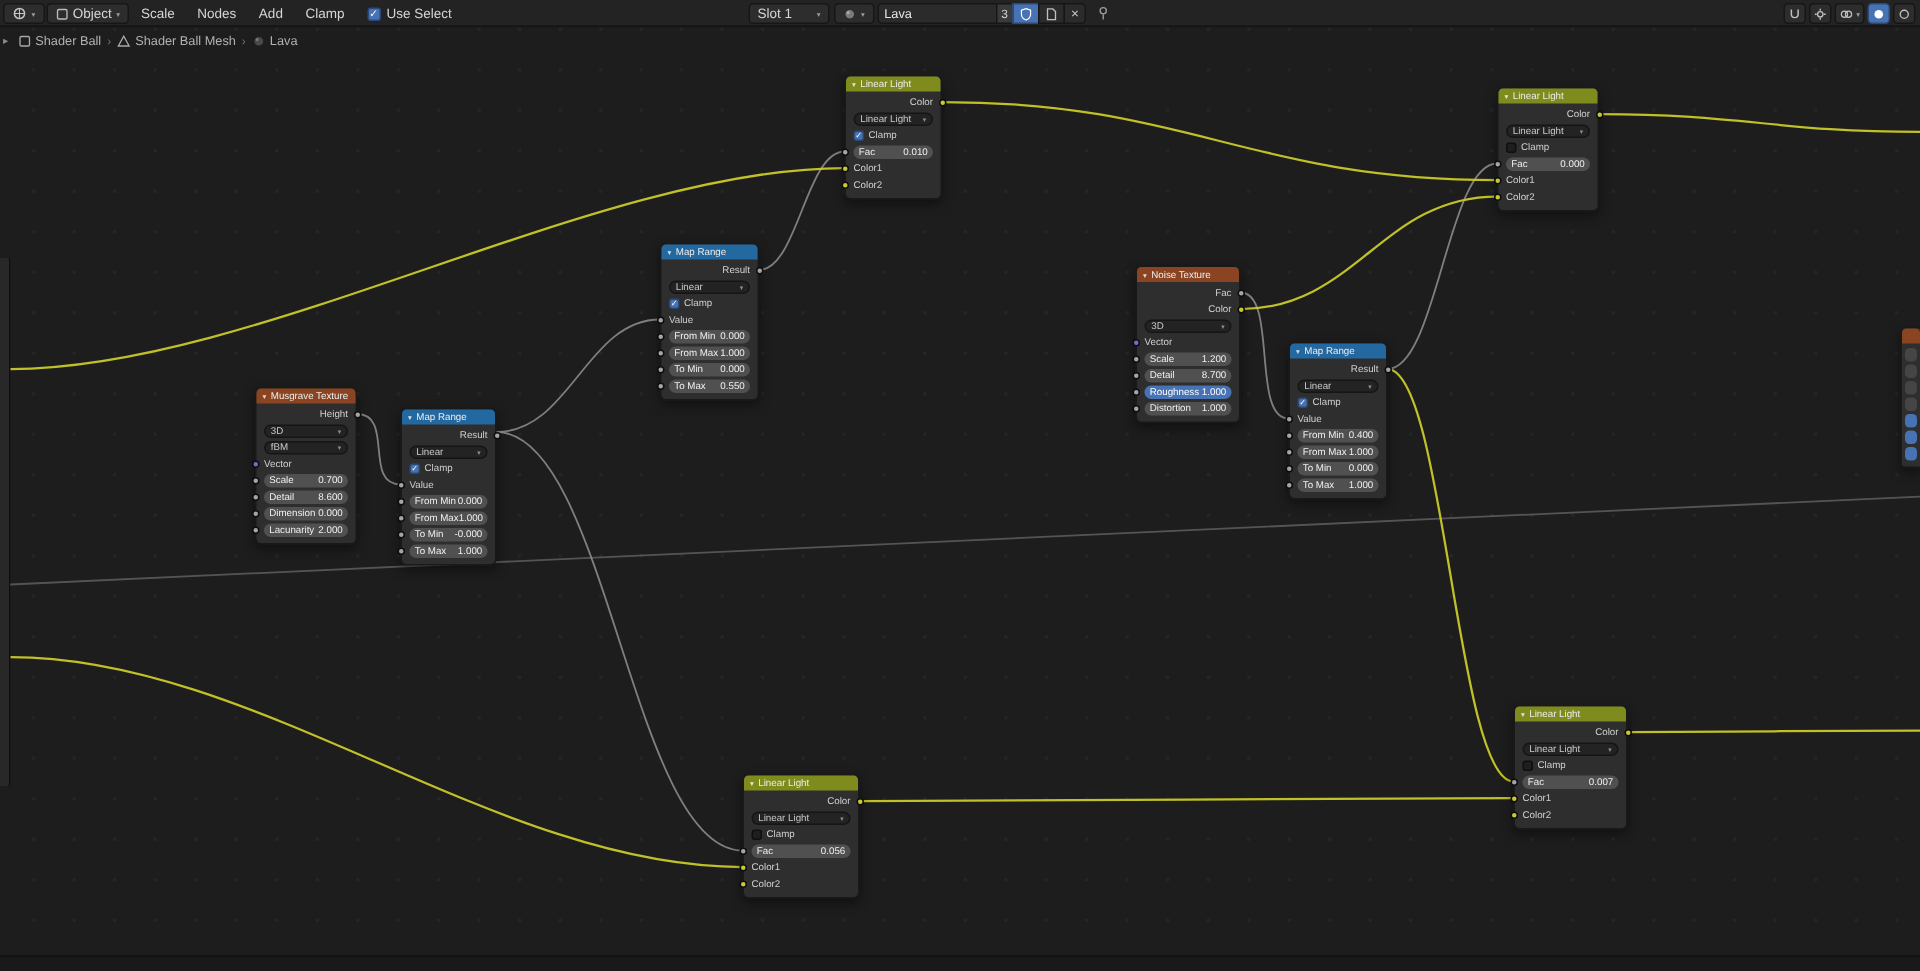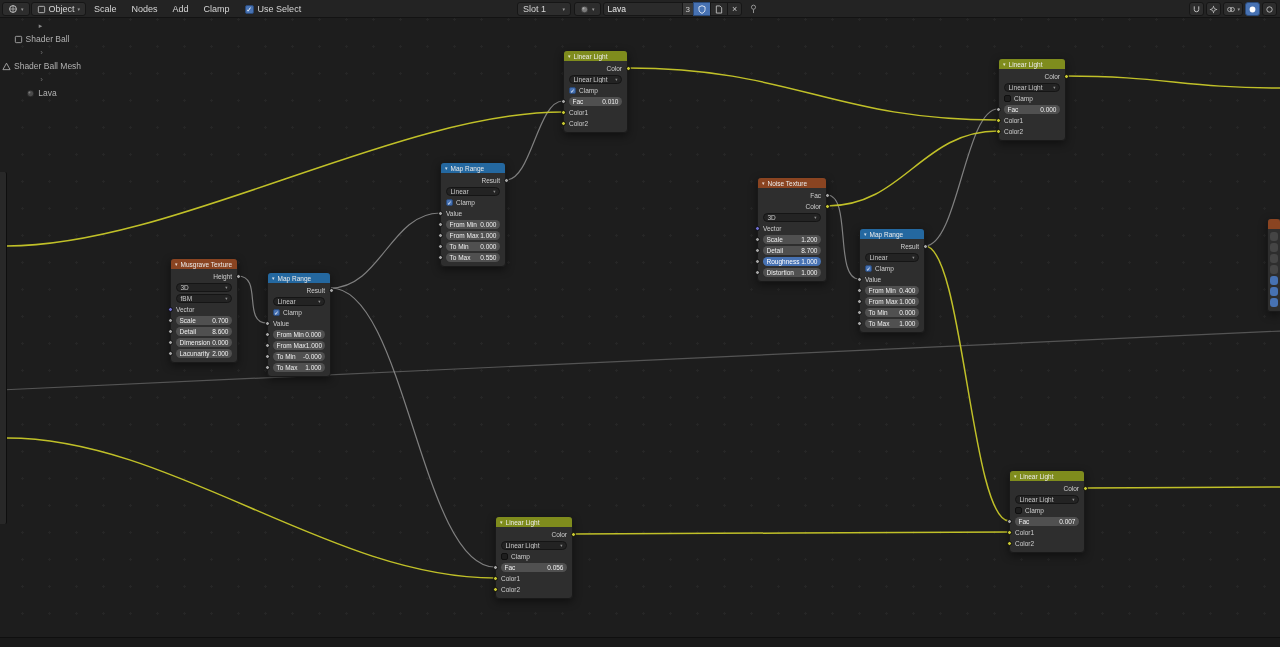--- a/index.html
+++ b/index.html
@@ -9,38 +9,38 @@
   
   #topbar{ position:absolute; top:0; left:0; right:0; height:18px; background:#232323;
            border-bottom:1px solid #131313; z-index:10; font-size:9px; color:#d6d6d6; }
   .tb-left{ position:absolute; left:2px; top:0; height:18px; display:flex; align-items:center; gap:1px; }
   .menu-item{ padding:0 7px; height:18px; display:flex; align-items:center; border-radius:3px; cursor:default; }
   .tb-btn{ background:#2d2d2d; border:1px solid #161616; border-radius:3px; height:14px;
            display:flex; align-items:center; gap:3px; padding:0 5px; }
   .chev9{ font-size:5px; color:#9a9a9a; }
   .tbcb{ width:9px; height:9px; background:#4772b3; border:1px solid #2a4a7a; border-radius:2px;
          color:#fff; font-size:7px; line-height:9px; display:flex; align-items:center; justify-content:center; }
-  .tb-mid{ position:absolute; left:517px; top:2px; height:14px; display:flex; align-items:center; gap:3px; }
+  .tb-mid{ position:absolute; left:499px; top:2px; height:14px; display:flex; align-items:center; gap:3px; }
   .namegrp{ display:flex; height:14px; }
   .seg{ background:#2b2b2b; border:1px solid #161616; height:14px; display:flex; align-items:center;
         padding:0 4px; margin-left:-1px; color:#cfcfcf; }
   .seg.name{ width:80px; color:#e8e8e8; border-radius:3px 0 0 3px; font-size:8.5px; }
   .seg.chip{ background:#3a3a3a; font-size:8px; padding:0 3px; }
   .seg.blue{ background:#4772b3; border-color:#2a4a7a; }
   .seg.last{ border-radius:0 3px 3px 0; }
   .xg{ color:#c4c4c4; font-size:9px; line-height:9px; }
   .pinbtn{ width:16px; height:14px; display:flex; align-items:center; justify-content:center; }
   .tb-right{ position:absolute; right:3px; top:2px; display:flex; gap:2px; align-items:center; }
   .ibtn{ min-width:15px; height:14px; background:#2d2d2d; border:1px solid #161616; border-radius:3px;
          display:flex; align-items:center; justify-content:center; gap:1px; padding:0 2px; }
   .ibtn.active{ background:#4772b3; border-color:#2a4a7a; }
 
   
   #breadcrumb{ position:absolute; top:22px; left:2px; z-index:9; display:flex; align-items:center;
-               gap:4px; font-size:8.5px; color:#b2b2b2;flex-direction:column; }
+               gap:4px; font-size:8.5px; color:#b2b2b2; }
   .crumb{ display:flex; align-items:center; gap:3px; }
   .sep{ color:#6f6f6f; font-size:8px; }
   .crumb-arrow{ color:#8a8a8a; font-size:7px; margin-right:2px; }
 
   
   #canvas{ position:absolute; inset:0; z-index:0;
            background-image: radial-gradient(circle, #262626 1px, transparent 1.3px);
            background-size:27px 27px; background-position:9px 6px; }
   .frame{ position:absolute; background:rgba(13,13,13,0.34); border-radius:6px; z-index:1; }
   .frame-label{ position:absolute; top:4px; left:0; right:0; text-align:center; font-size:9.5px; color:#c9c9c9; }

